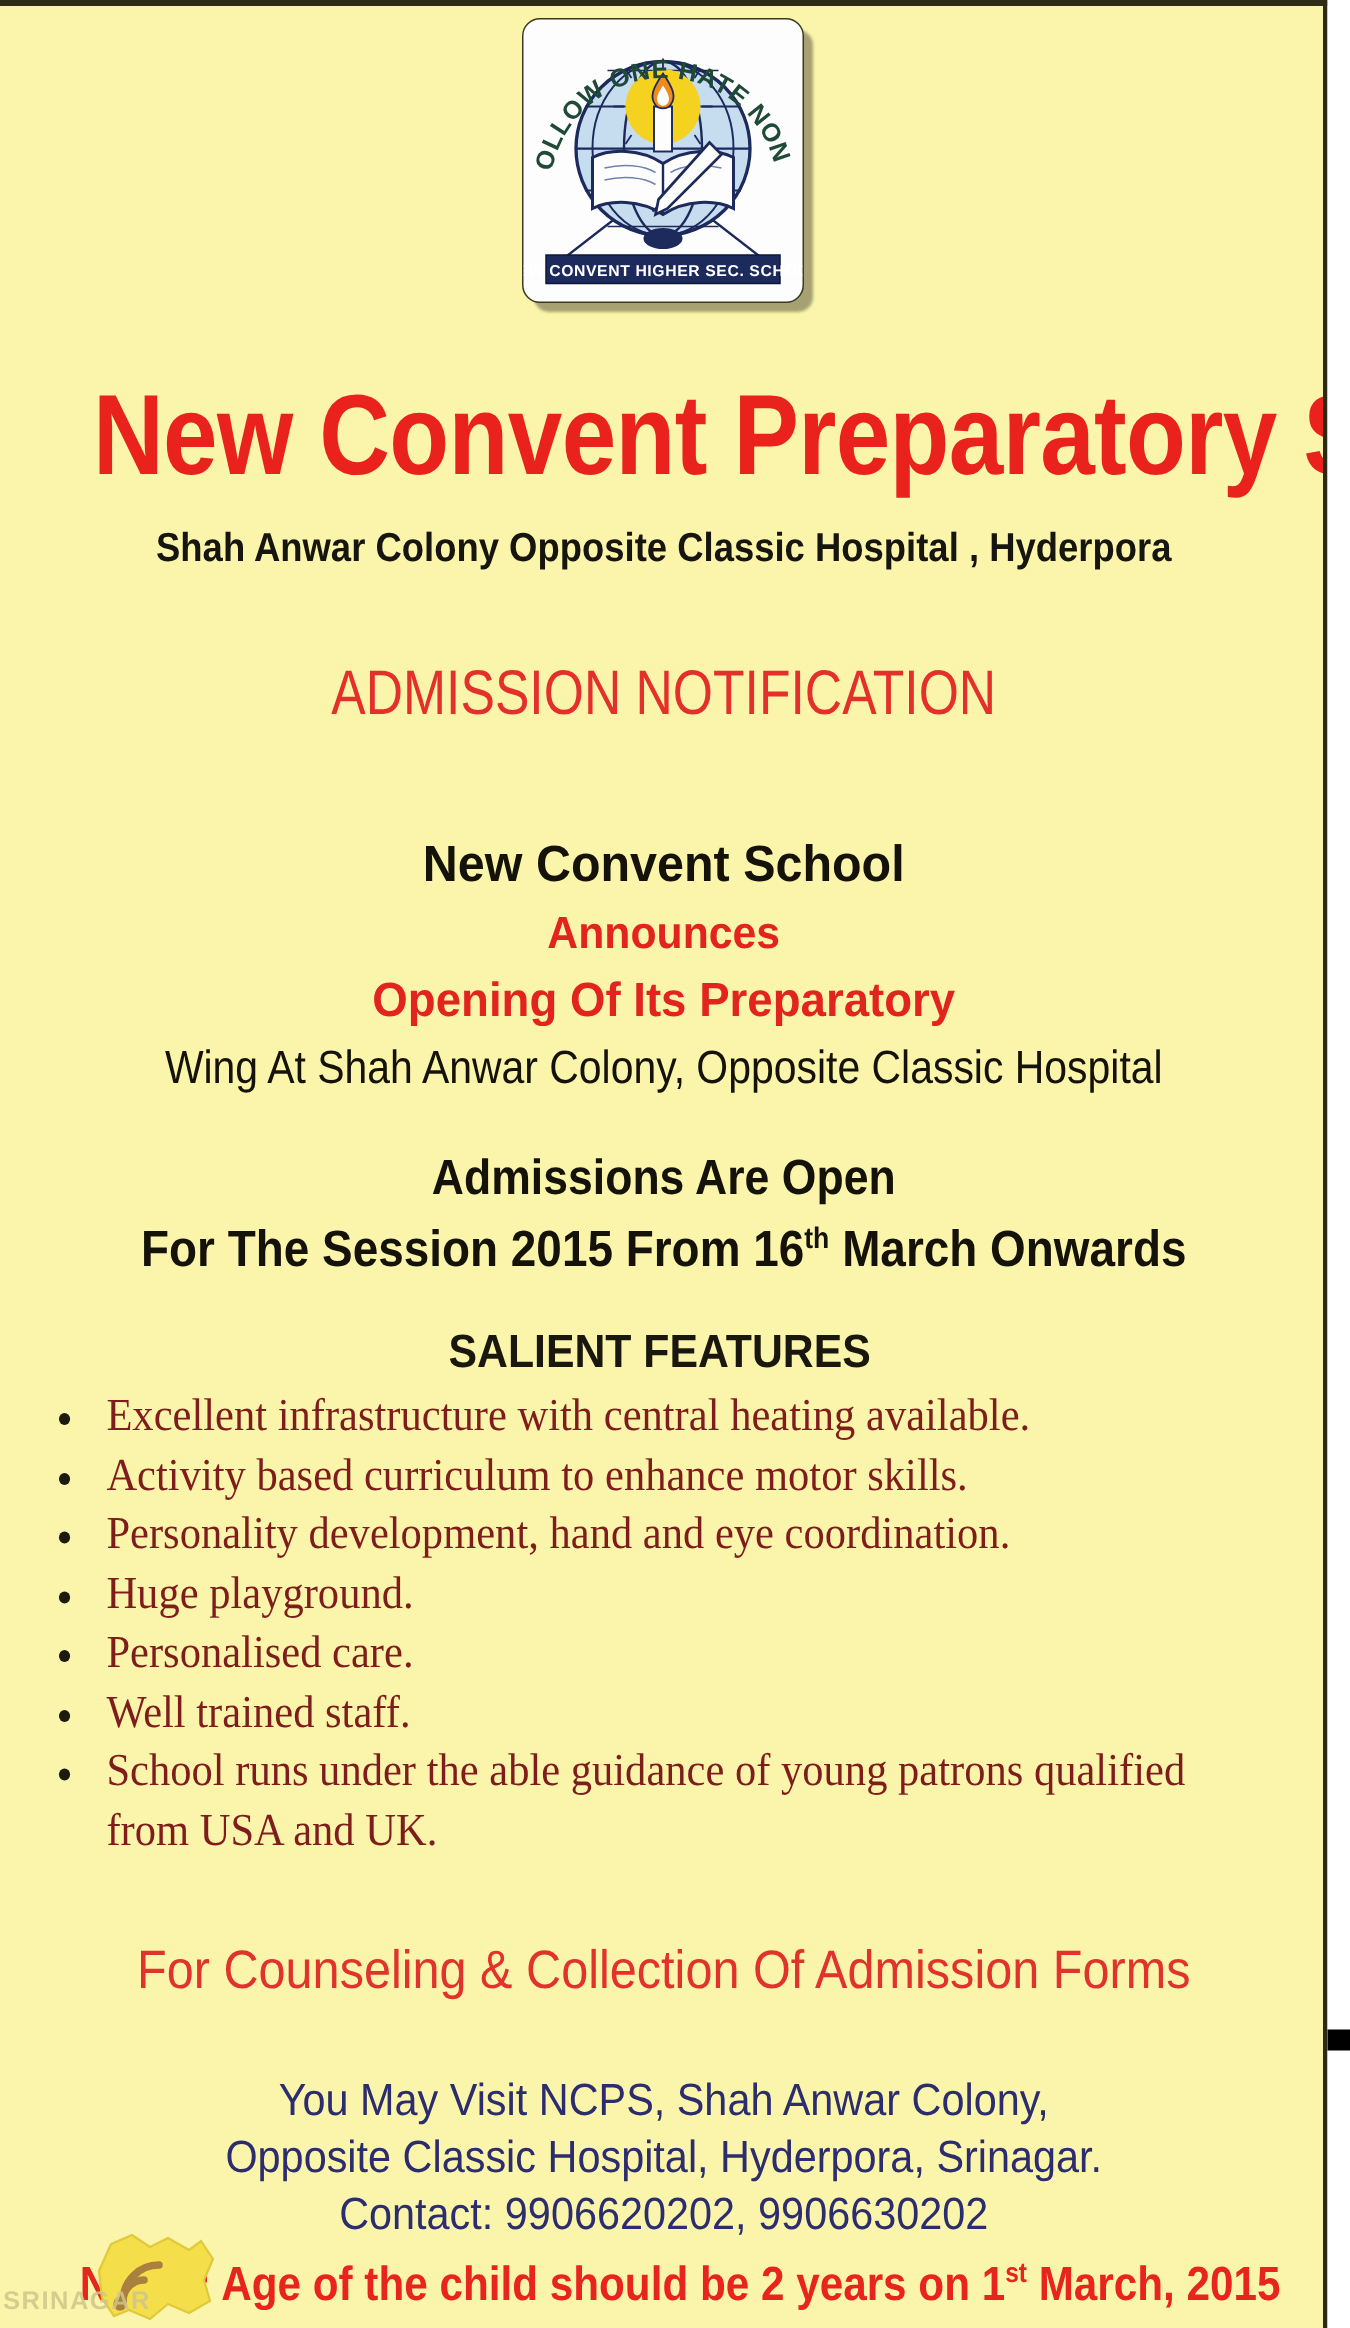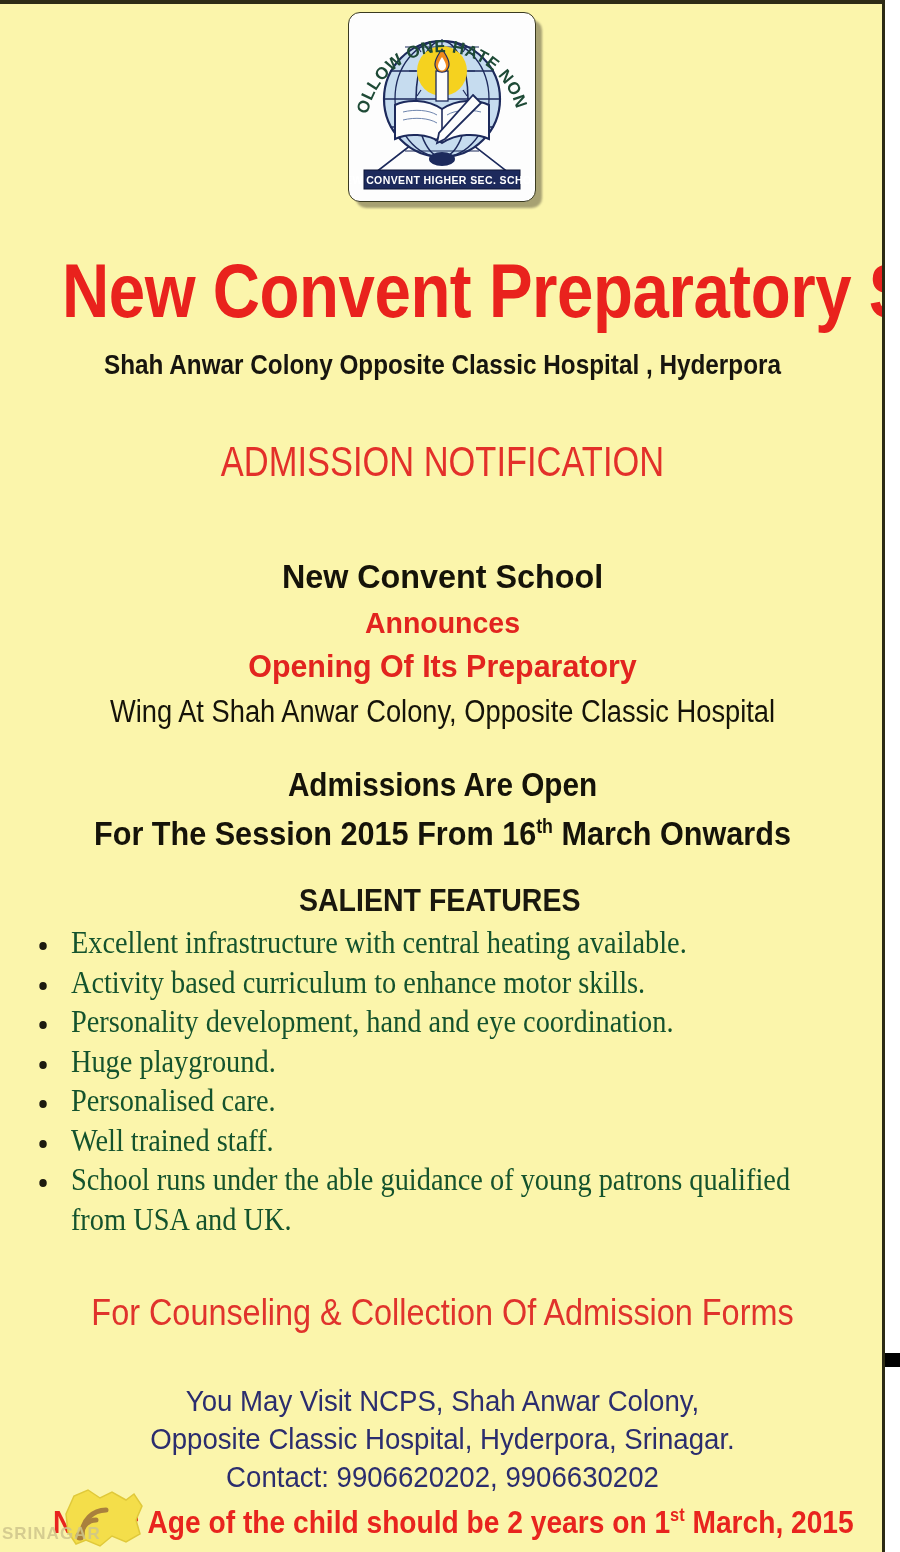--- a/index.html
+++ b/index.html
@@ -188,21 +188,21 @@
   
   .features {
     position: absolute;
     left: 30px;
     top: 920px;
     width: 850px;
     margin: 0;
     padding: 0;
     list-style: none;
     font-family: "Liberation Serif", "DejaVu Serif", serif;
-    color: #14532d;
+    color: #7f1d1d;
     font-size: 30.5px;
     line-height: 39.5px;
   }
   .features li {
     position: relative;
     padding-left: 44px;
     transform: scaleX(0.93);
     transform-origin: 0 50%;
   }
   .features li::before {

